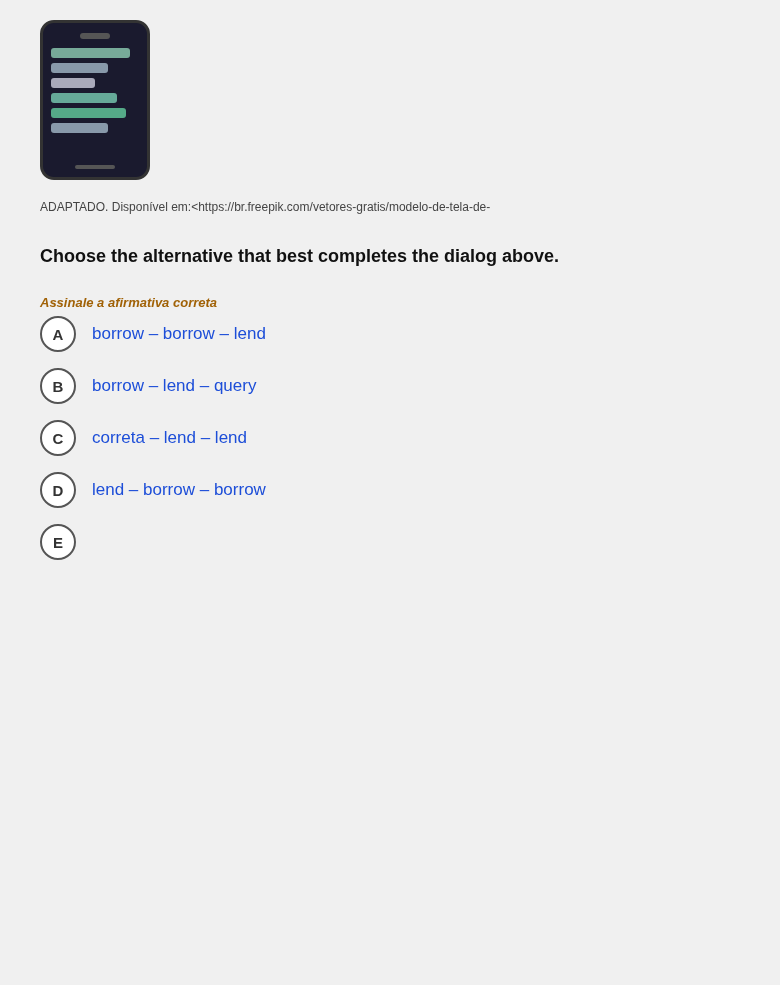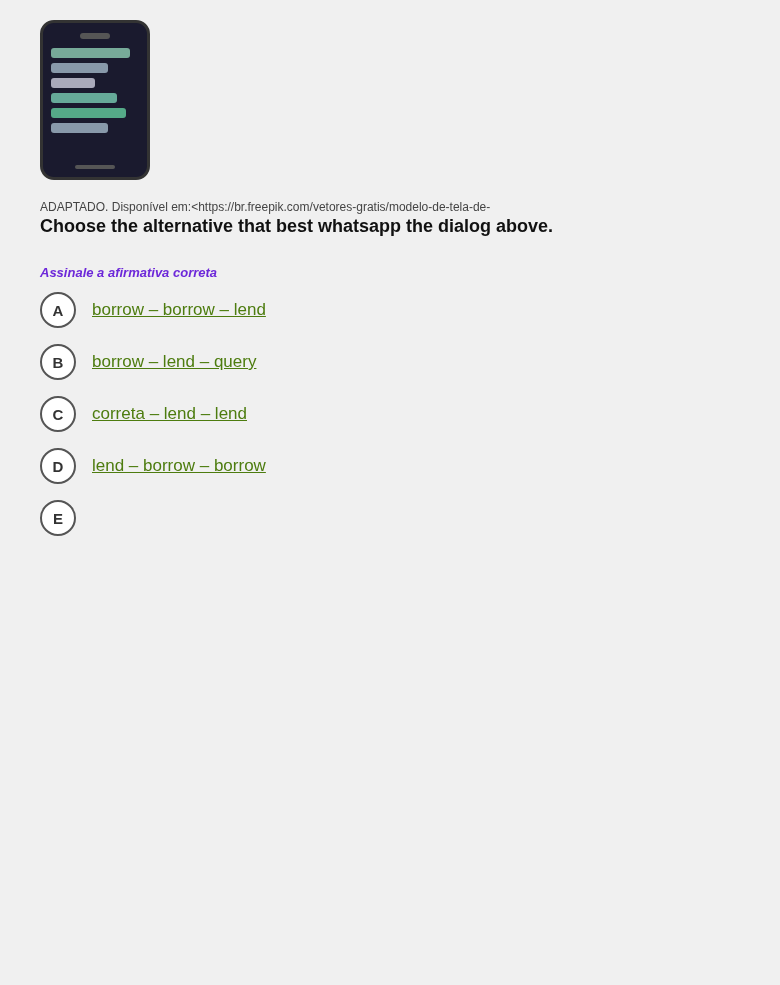--- a/index.html
+++ b/index.html
@@ -60,35 +60,36 @@
       height: 4px;
       background: #555;
       border-radius: 2px;
       margin: 0 auto;
       margin-top: auto;
     }
 
     .attribution {
       font-size: 12px;
       color: #444;
+      margin-bottom: 30px;
       line-height: 1.5;
     }
 
     .question-text {
       font-size: 18px;
       font-weight: bold;
       color: #111;
       margin-bottom: 28px;
     }
 
     .label-text {
       font-size: 13px;
       font-weight: 600;
-      color: #6d28d9;
-      margin-bottom: 12px;
+      color: #a16207;
+      margin-bottom: 6px;
       font-style: italic;
     }
 
     .options-list {
       display: flex;
       flex-direction: column;
       gap: 16px;
     }
 
     .option-item {
@@ -108,22 +109,21 @@
       justify-content: center;
       font-weight: bold;
       font-size: 15px;
       color: #333;
       background: #fff;
       flex-shrink: 0;
     }
 
     .option-text {
       font-size: 17px;
-      color: #4d7c0f;
-      text-decoration: underline;
+      color: #1d4ed8;
     }
   </style>
 </head>
 <body>
 
 <div class="phone-container">
   <div class="phone-mockup">
     <div class="phone-notch"></div>
     <div class="phone-screen-bar wide"></div>
     <div class="phone-screen-bar med"></div>
@@ -132,21 +132,21 @@
     <div class="phone-screen-bar green2"></div>
     <div class="phone-screen-bar med"></div>
     <div class="phone-bottom-bar"></div>
   </div>
 </div>
 
 <div class="attribution">
   <span>ADAPTADO. Disponível em:&lt;https://br.freepik.com/vetores-gratis/modelo-de-tela-de-</span><br>
 </div>
 
-<div class="question-text">Choose the alternative that best whatsapp the dialog above.</div>
+<div class="question-text">Choose the alternative that best completes the dialog above.</div>
 
 <div class="label-text">Assinale a afirmativa correta</div>
 
 <div class="options-list">
 <div class="option-item">
       <div class="option-circle">A</div>
       <span class="option-text">borrow – borrow – lend</span>
     </div>
     <div class="option-item">
       <div class="option-circle">B</div>

